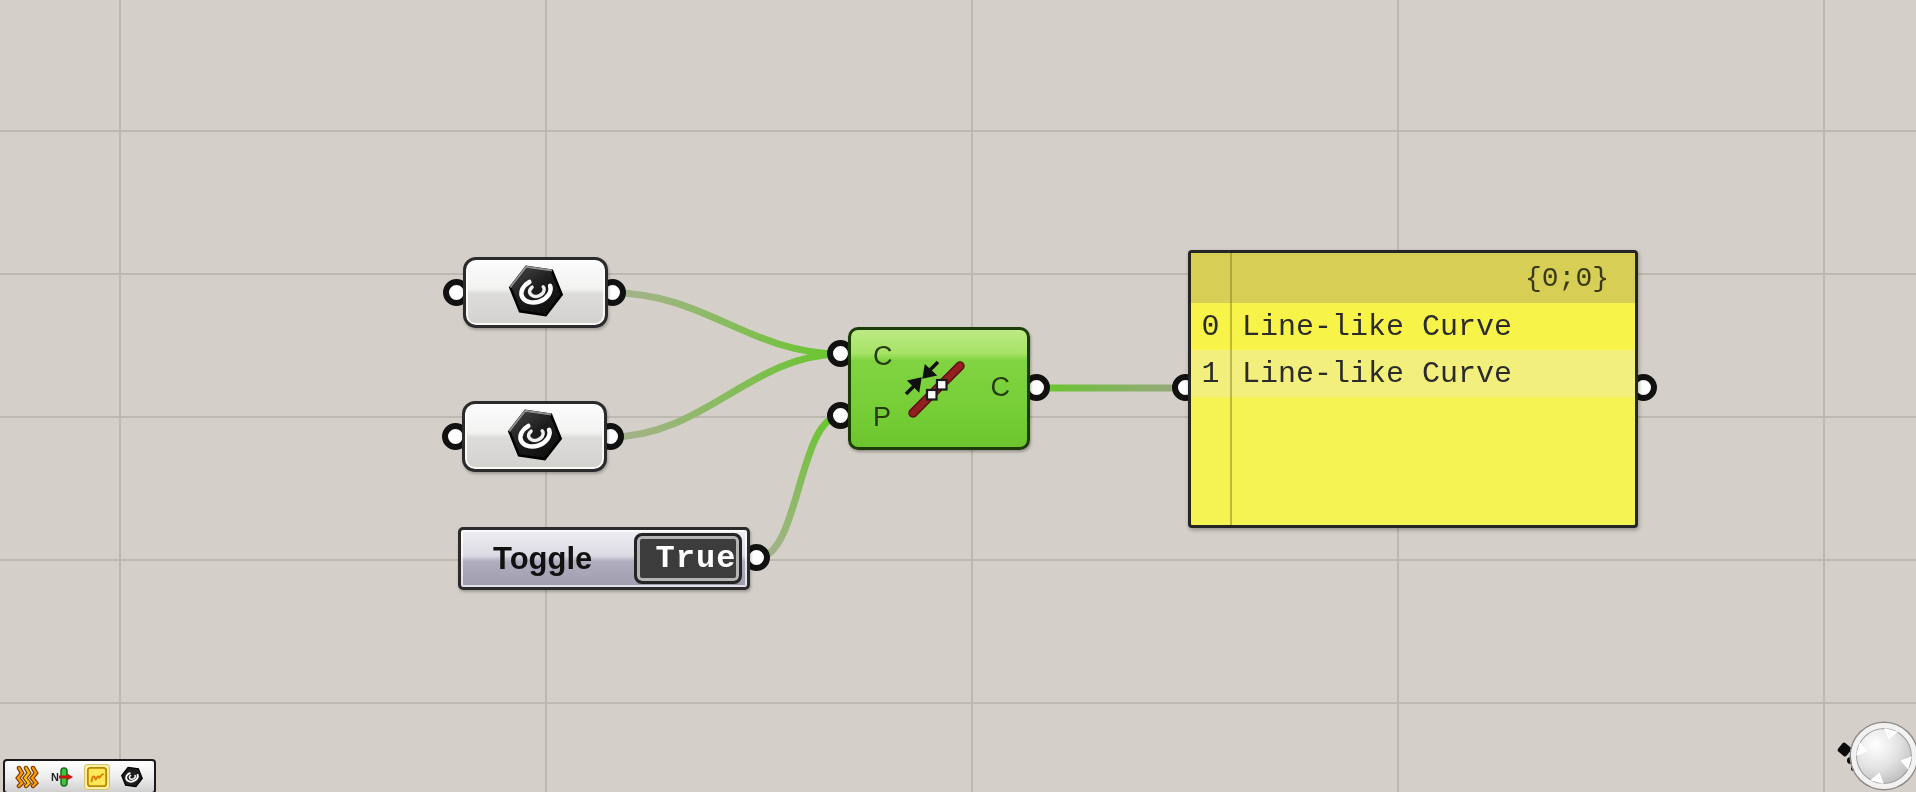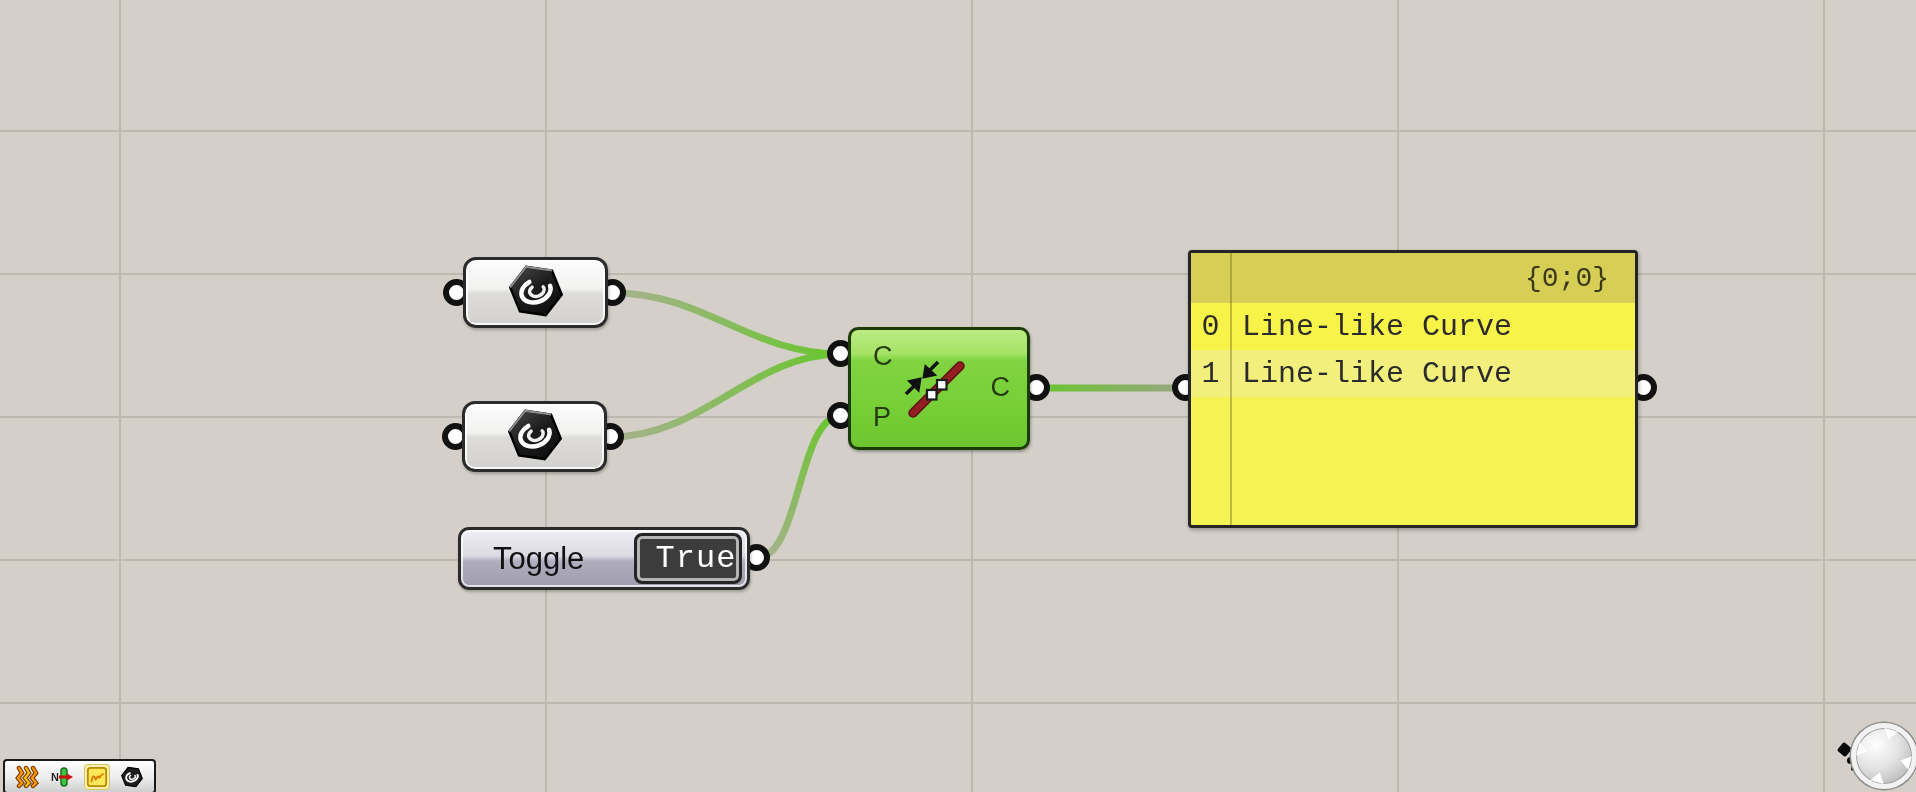--- a/index.html
+++ b/index.html
@@ -22,23 +22,24 @@
   }
   
   .gh-param{
     position:absolute;z-index:3;border:3px solid #2b2b2b;border-radius:13px;
     background:linear-gradient(180deg,#fcfcfc 0%,#f2f2f1 44%,#dddcda 52%,#d2d1ce 100%);
     box-shadow:inset 0 0 0 2px rgba(255,255,255,.85), 1px 2px 3px rgba(0,0,0,.25);
     display:flex;align-items:center;justify-content:center;
   }
   
   .gh-toggle{
-    position:absolute;z-index:3;border:3px solid #2b2b2b;border-radius:11px;
+    position:absolute;z-index:3;border:3px solid #2b2b2b;border-radius:5px;
     background:linear-gradient(180deg,#efeef3 0%,#dcdbe3 45%,#b0adbe 55%,#9f9cae 100%);
     box-shadow:inset 0 0 0 2px rgba(255,255,255,.7), 1px 2px 3px rgba(0,0,0,.25);
+    font-weight:bold;
   }
   .gh-toggle .toggle-label{
     position:absolute;left:32px;top:50%;transform:translateY(-50%);
     font-size:31px;color:#111;
   }
   .gh-toggle .value-box{
     position:absolute;right:5px;top:3px;width:102px;height:45px;
     background:#3c3c3c;border:3px solid #242424;border-radius:8px;
     box-shadow:inset 0 0 0 3px #b4b4b4;
     display:flex;align-items:center;justify-content:center;

